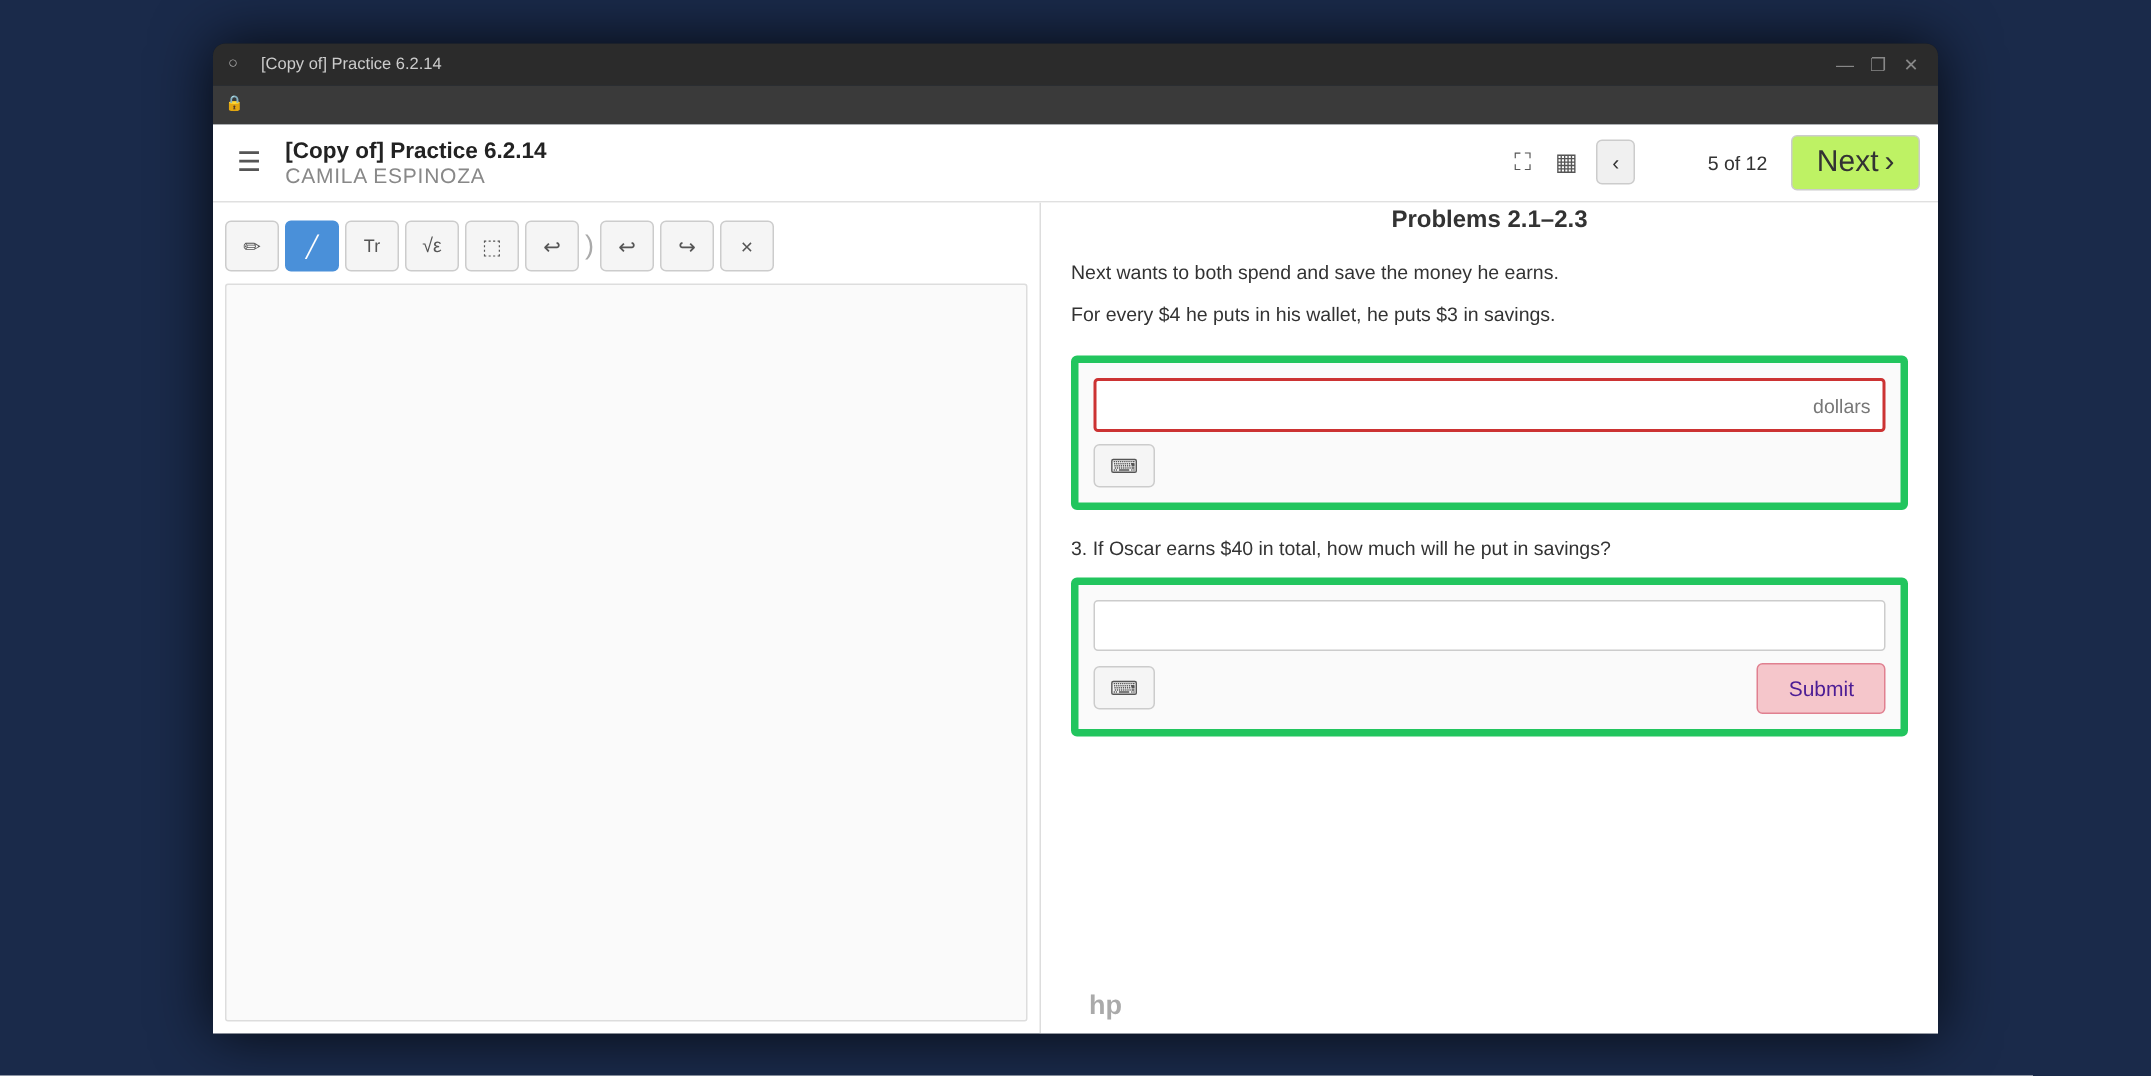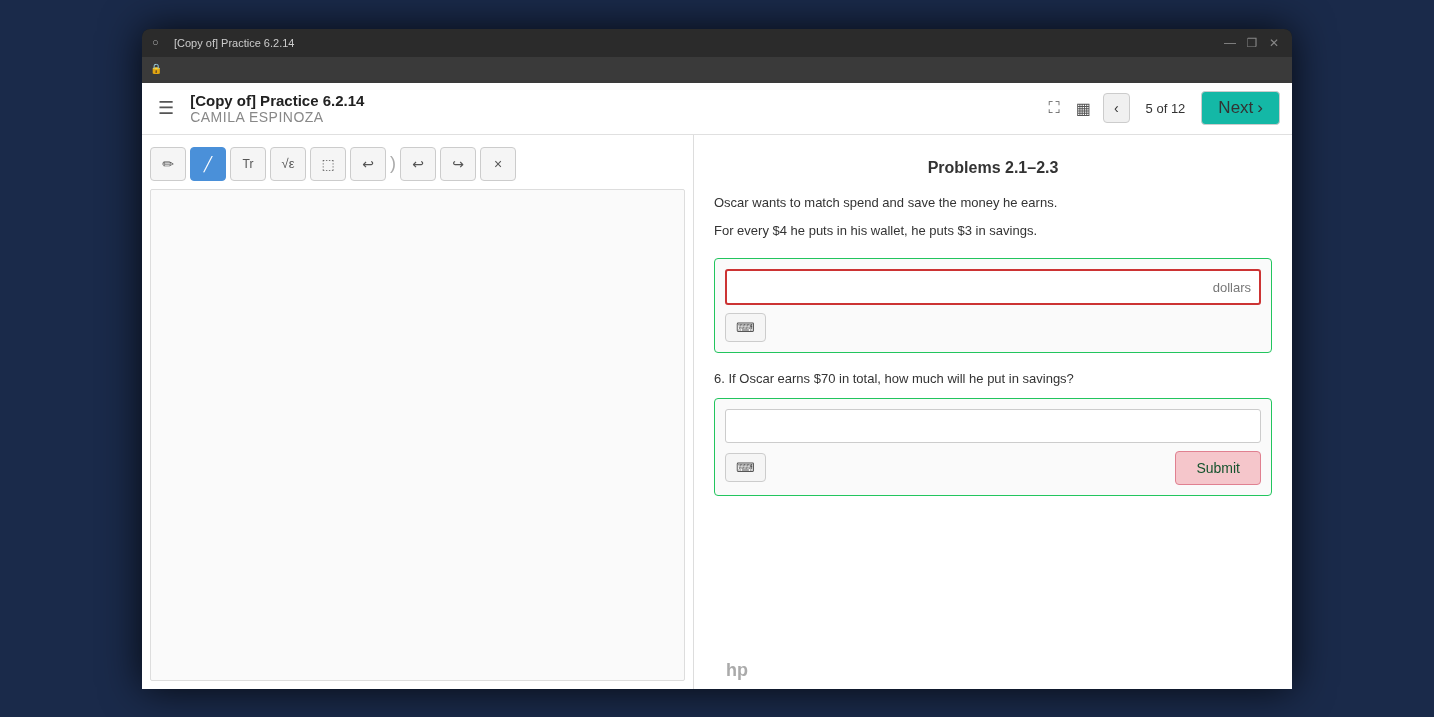--- a/index.html
+++ b/index.html
@@ -137,28 +137,29 @@
       border-radius: 4px;
       padding: 6px 10px;
       cursor: pointer;
       font-size: 14px;
       color: #333;
     }
     .page-counter {
       font-size: 13px;
       color: #333;
       padding: 0 8px;
+      margin-left: 32px;
     }
     .next-btn {
-      background: #14b8a6;
+      background: #bef264;
       border: 1px solid #ccc;
       border-radius: 4px;
       padding: 6px 16px;
       cursor: pointer;
-      font-size: 17px;
+      font-size: 20px;
       color: #333;
       display: flex;
       align-items: center;
       gap: 4px;
     }
 
     
     .main-content {
       display: flex;
       flex: 1;
@@ -210,21 +211,21 @@
       flex: 1;
       border: 1px solid #ddd;
       background: #fafafa;
       border-radius: 2px;
       position: relative;
     }
 
     
     .right-panel {
       width: 52%;
-      padding: 24px 20px;
+      padding: 3px 20px;
       overflow-y: auto;
       background: #fff;
     }
     .problem-title {
       font-size: 16px;
       font-weight: bold;
       color: #333;
       text-align: center;
       margin-bottom: 16px;
     }
@@ -284,39 +285,39 @@
       border-radius: 4px;
       padding: 6px 10px;
       cursor: pointer;
       font-size: 13px;
       color: #555;
       display: flex;
       align-items: center;
       gap: 4px;
     }
     .answer-block {
-      border: 1px solid #22c55e;
+      border: 5px solid #22c55e;
       border-radius: 4px;
       padding: 10px;
       margin-bottom: 12px;
       background: #fafafa;
     }
     .answer-block-inner {
       display: flex;
       flex-direction: column;
       gap: 8px;
     }
     .submit-btn {
       background: #f5c6cb;
       border: 1px solid #e08090;
       border-radius: 4px;
       padding: 8px 20px;
       cursor: pointer;
       font-size: 14px;
-      color: #14532d;
+      color: #4c1d95;
     }
 
     
     .hp-logo-area {
       position: absolute;
       bottom: 8px;
       left: 50%;
       transform: translateX(-50%);
       color: #aaa;
       font-size: 18px;
@@ -396,21 +397,21 @@
             <span>×</span>
           </button>
         </div>
         <div class="drawing-canvas"></div>
       </div>
 
       <div class="right-panel">
         <div class="problem-title">Problems 2.1–2.3</div>
 
         <div class="problem-section">
-          <p class="problem-text">Oscar wants to match spend and save the money he earns.</p>
+          <p class="problem-text">Next wants to both spend and save the money he earns.</p>
           <p class="problem-text">For every $4 he puts in his wallet, he puts $3 in savings.</p>
         </div>
 
 
         <div class="problem-section">
           <div class="answer-block">
             <div class="answer-block-inner">
               <div class="input-wrapper">
                 <input type="text" value="" style="">
                 <span class="unit-suffix">dollars</span>
@@ -418,21 +419,21 @@
               <div style="display:flex; gap:8px;">
                 <button class="keyboard-btn">
                   <span>⌨</span>
                 </button>
               </div>
             </div>
           </div>
         </div>
 
         <div class="problem-section">
-          <p class="problem-question">6. If Oscar earns $70 in total, how much will he put in savings?</p>
+          <p class="problem-question">3. If Oscar earns $40 in total, how much will he put in savings?</p>
           <div class="answer-block">
             <div class="answer-block-inner">
               <div class="input-wrapper-plain">
                 <input type="text" value="" style="">
               </div>
               <div style="display:flex; gap:8px; justify-content: space-between; align-items:center;">
                 <button class="keyboard-btn">
                   <span>⌨</span>
                 </button>
                 <button class="submit-btn">Submit</button>

